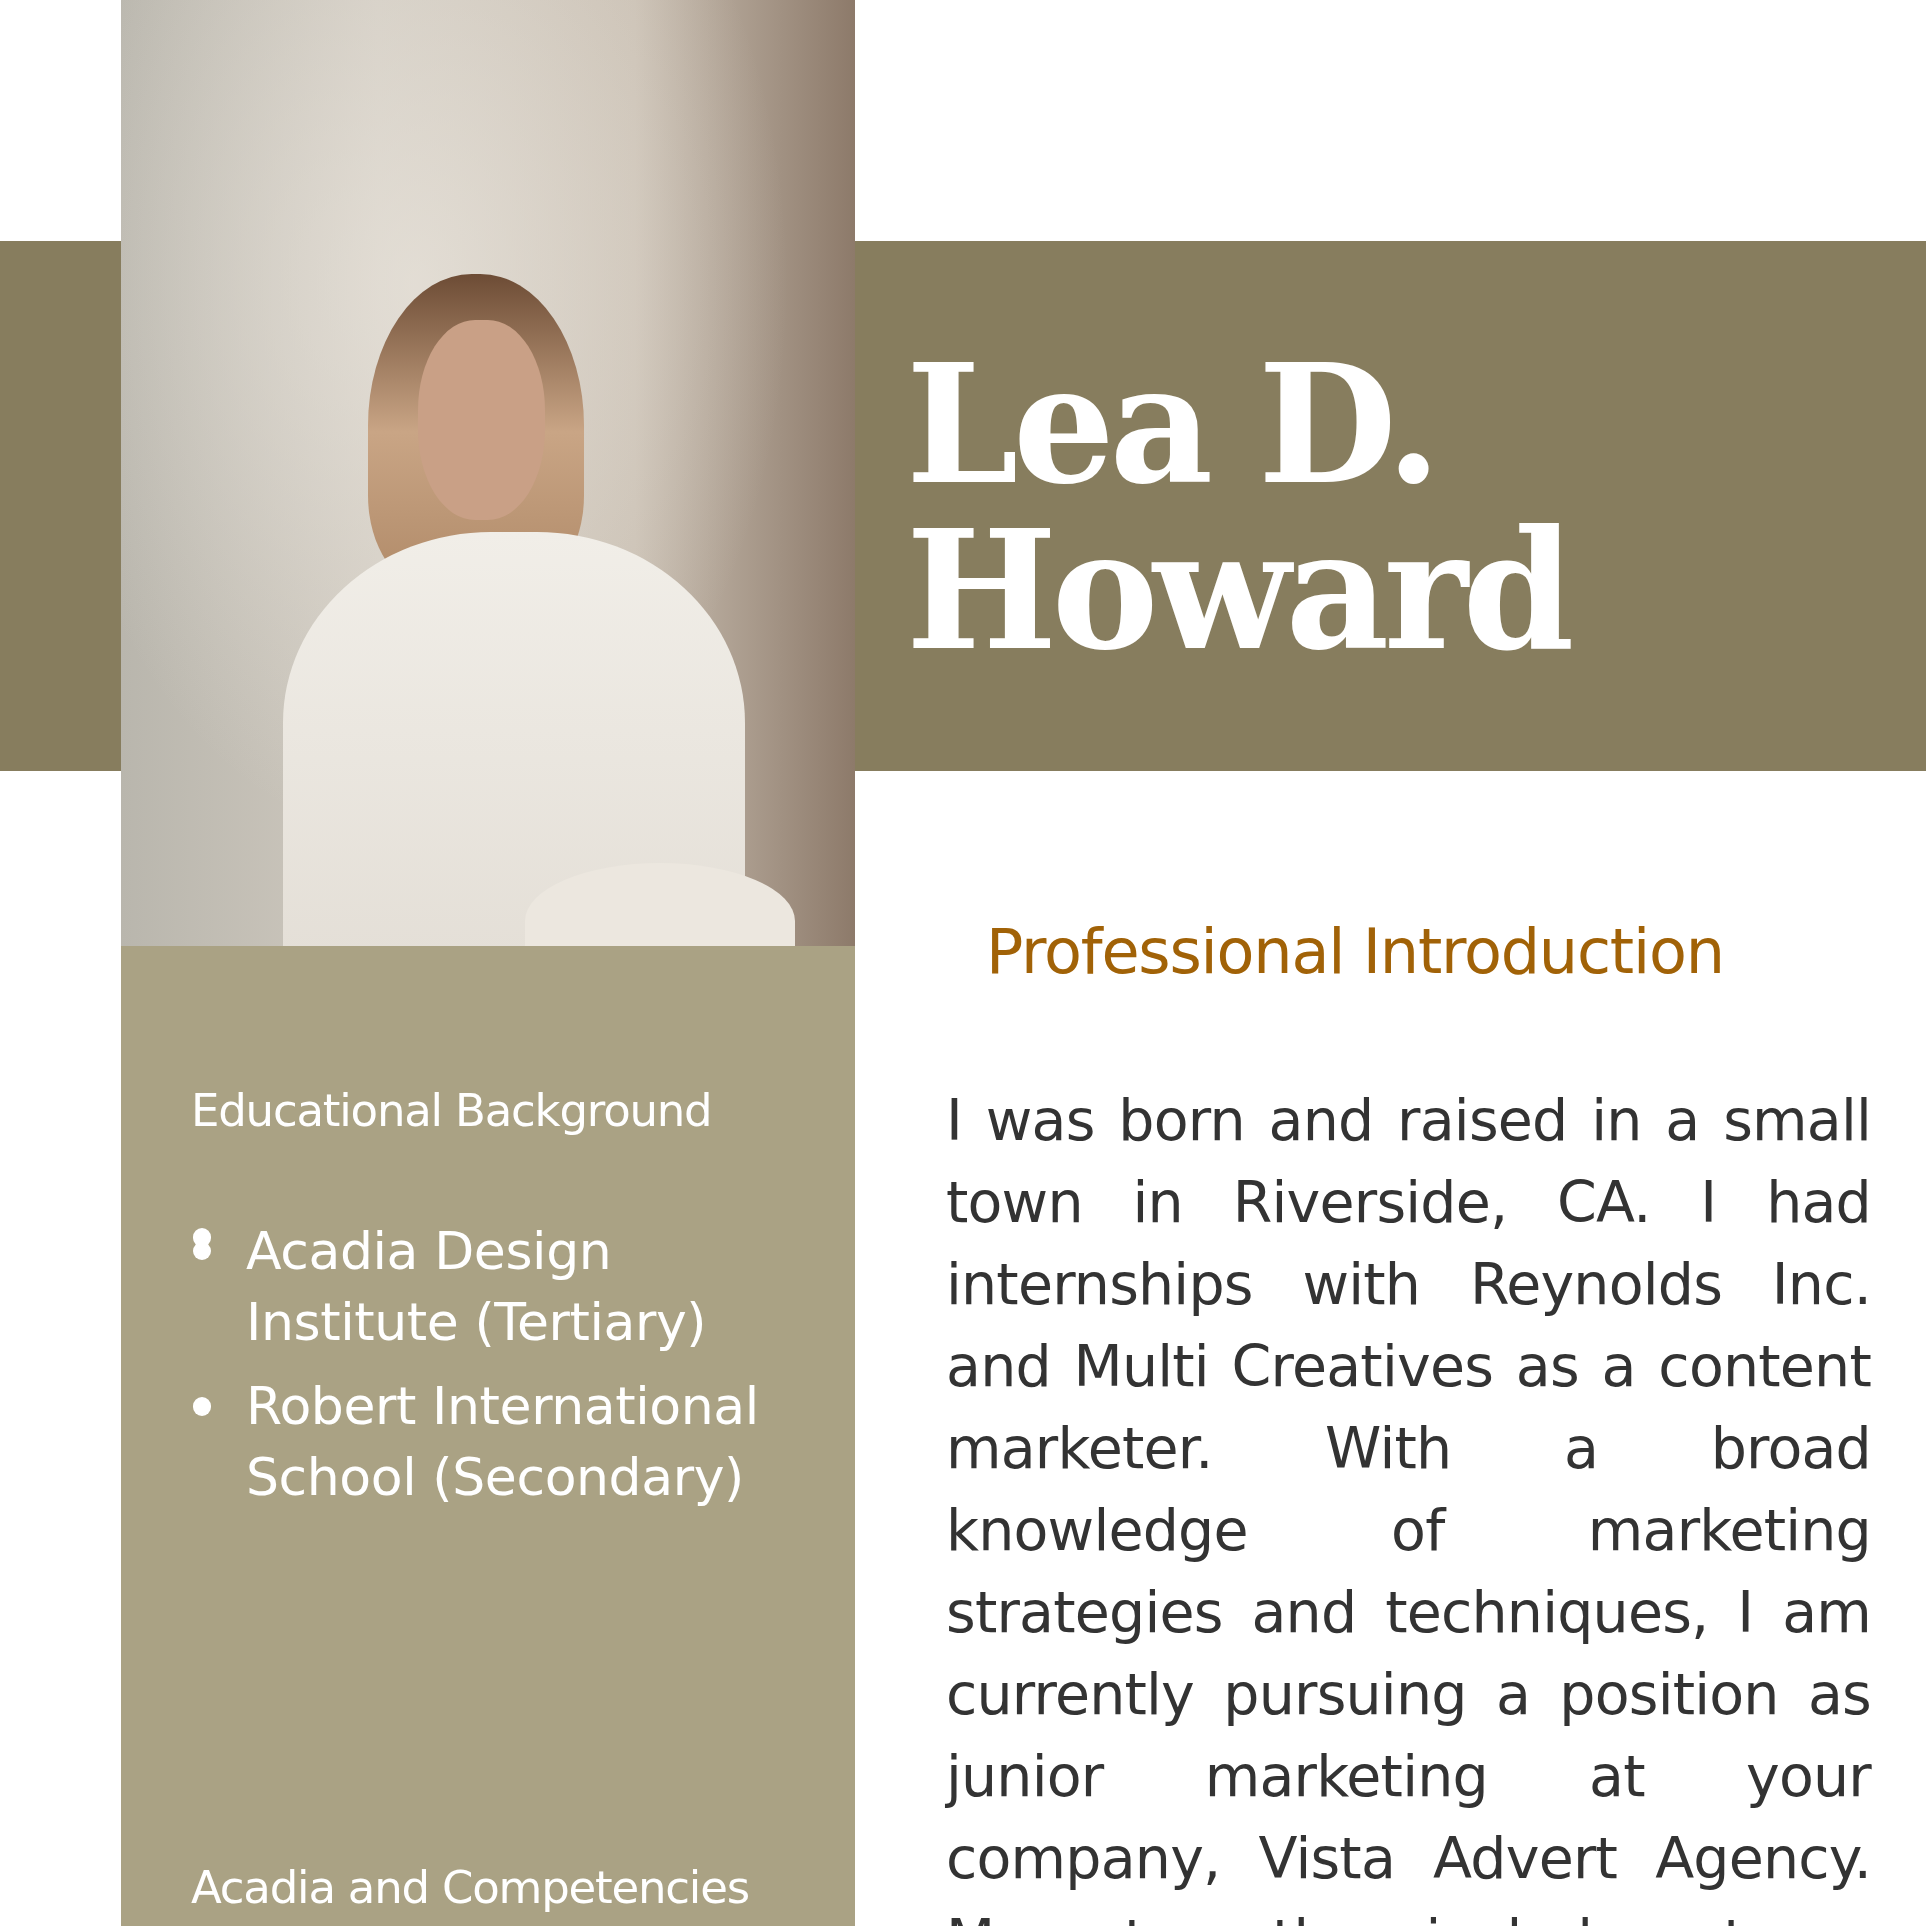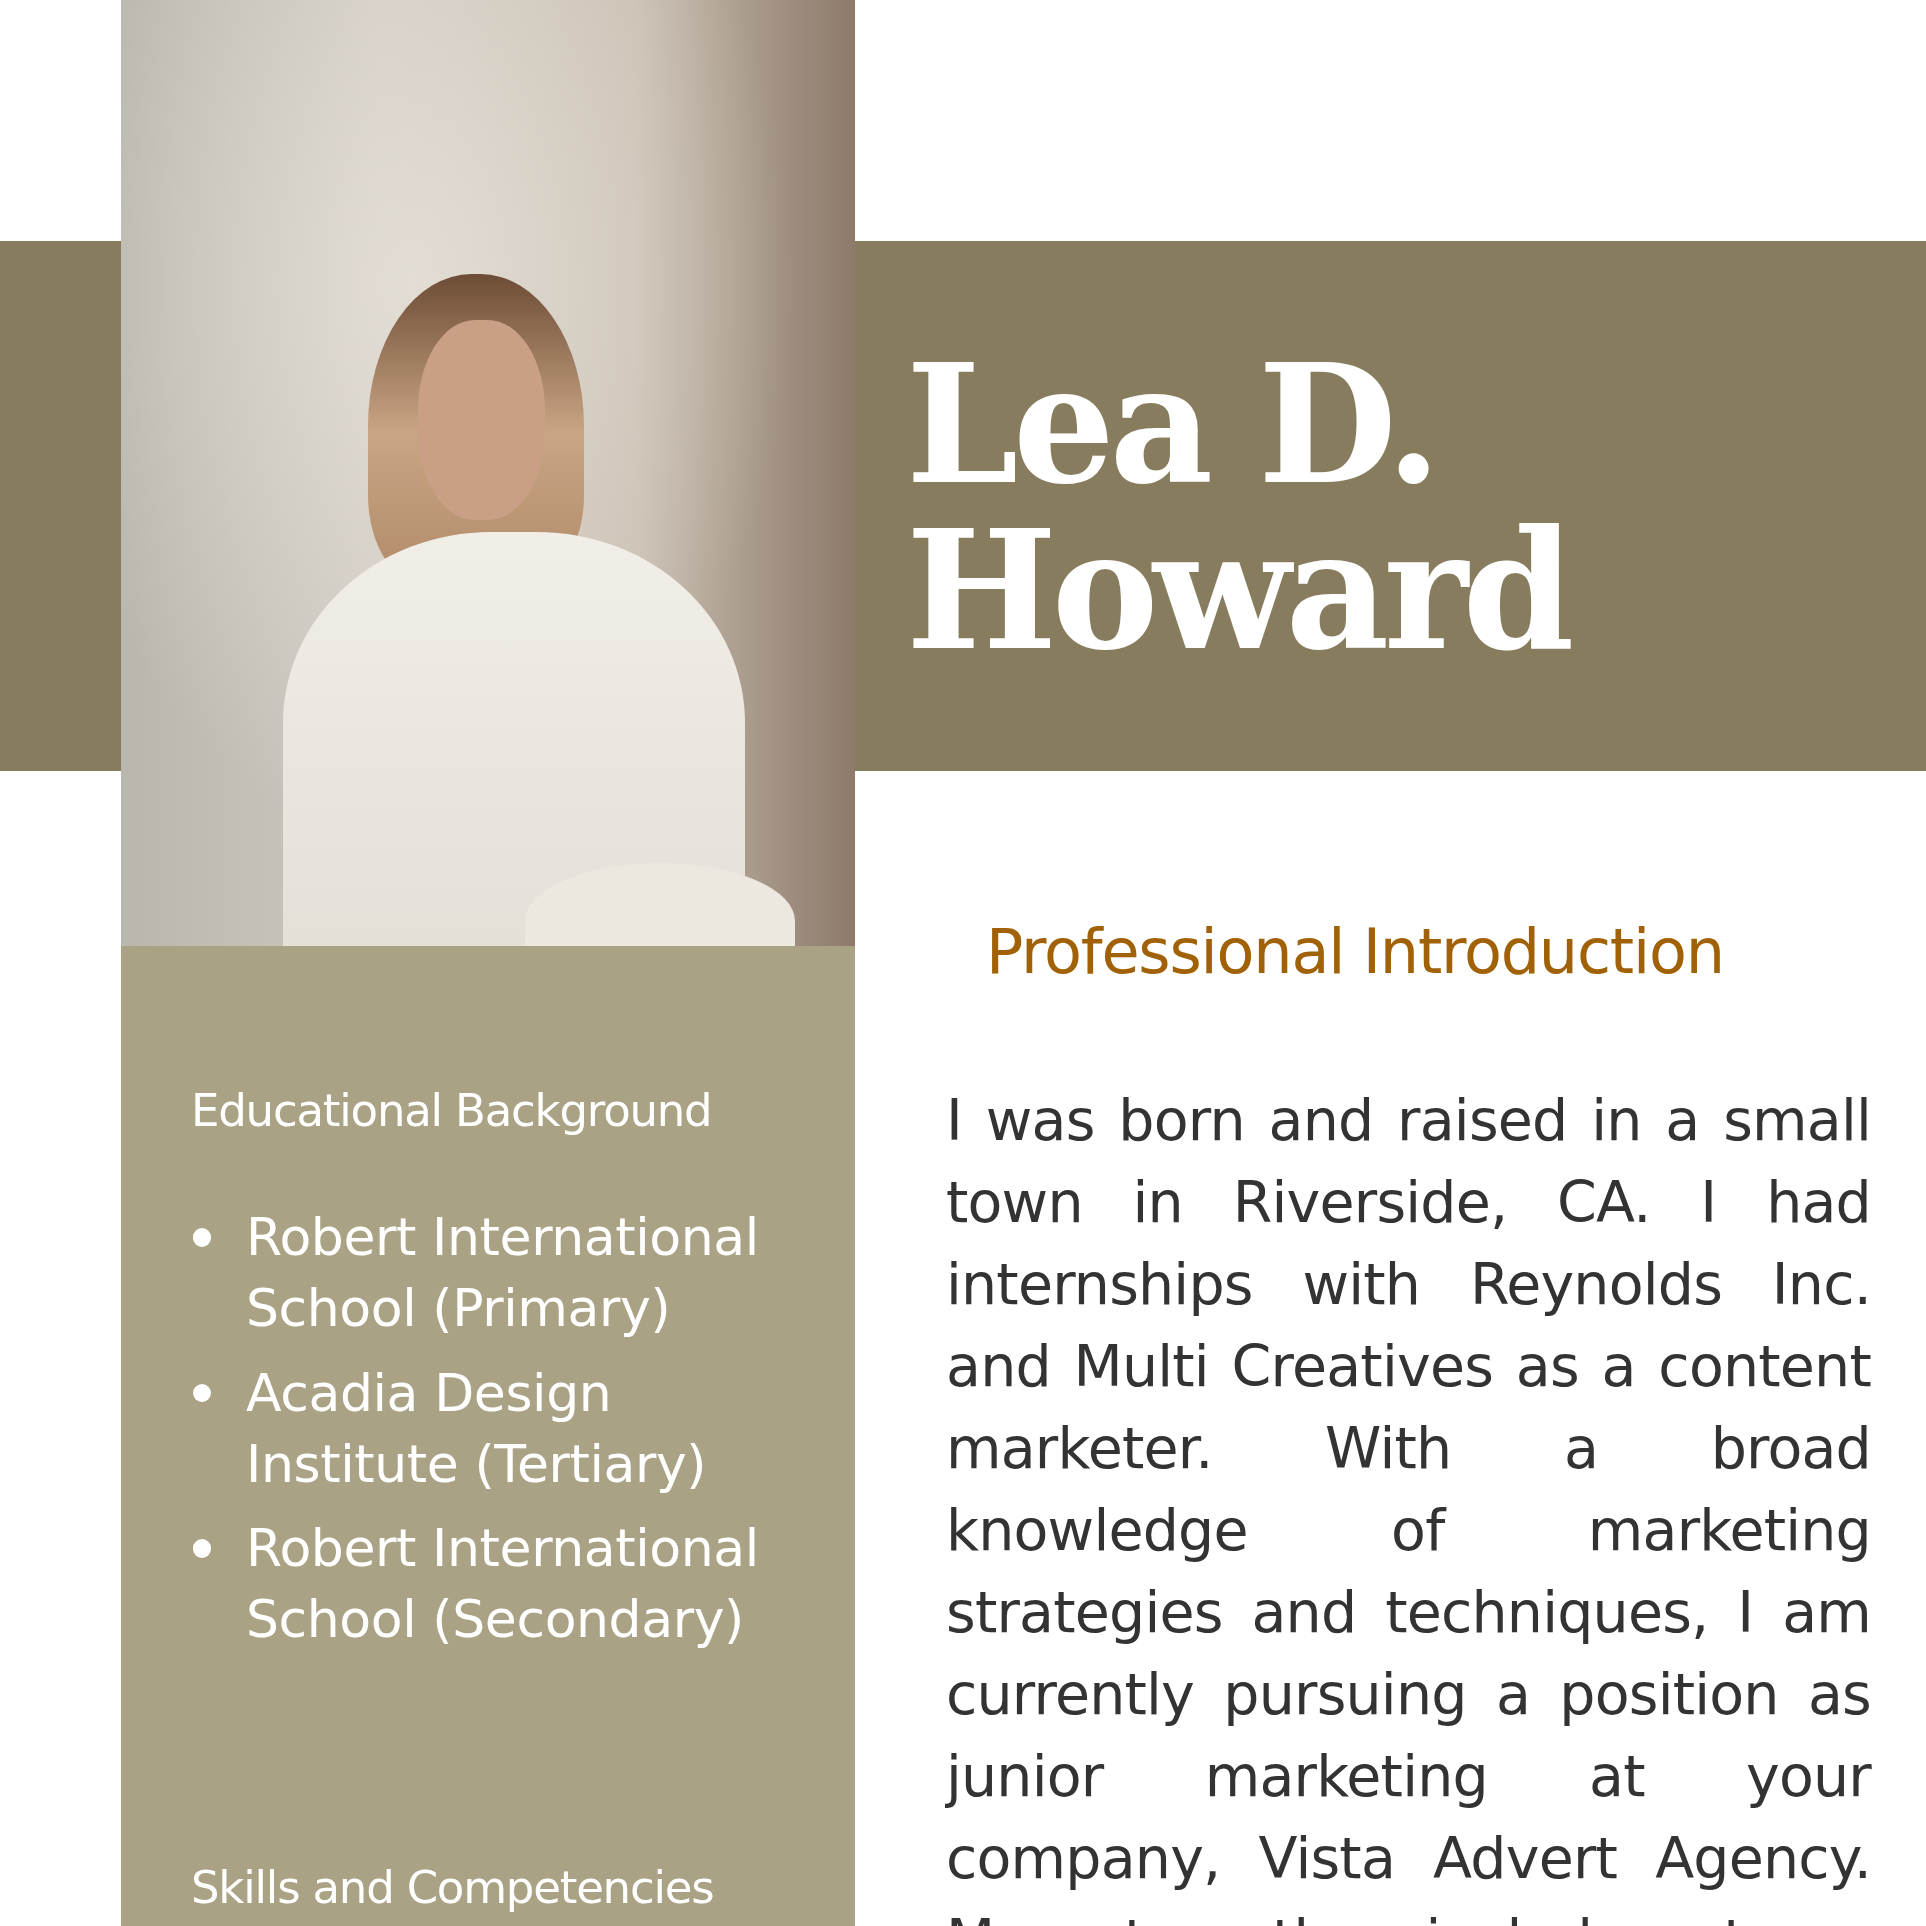--- a/index.html
+++ b/index.html
@@ -75,19 +75,19 @@
 <div class="name">
   <div>Lea D.</div>
   <div>Howard</div>
 </div>
 
 <div class="section-title">Professional Introduction</div>
 <p class="intro">I was born and raised in a small town in Riverside, CA. I had internships with Reynolds Inc. and Multi Creatives as a content marketer. With a broad knowledge of marketing strategies and techniques, I am currently pursuing a position as junior marketing at your company, Vista Advert Agency. My strengths include strong integrity, competency, and multitasking. My long-term goal is to gain more experience, hone my career skills, and expand my network.</p>
 
 <div class="side-heading" style="top:1084px;">Educational Background</div>
 <ul class="side-list edu" style="top:1202px;">
-  <li><span class="bullet"></span><span>Robert International School (Primary)</span></li>
+  <li><span class="bullet"></span></li>
   <li><span class="bullet"></span><span>Acadia Design Institute (Tertiary)</span></li>
   <li><span class="bullet"></span><span>Robert International School (Secondary)</span></li>
 </ul>
 
-<div class="side-heading" style="top:1861px;">Skills and Competencies</div>
+<div class="side-heading" style="top:1861px;">Acadia and Competencies</div>
 
 
 </body></html>

